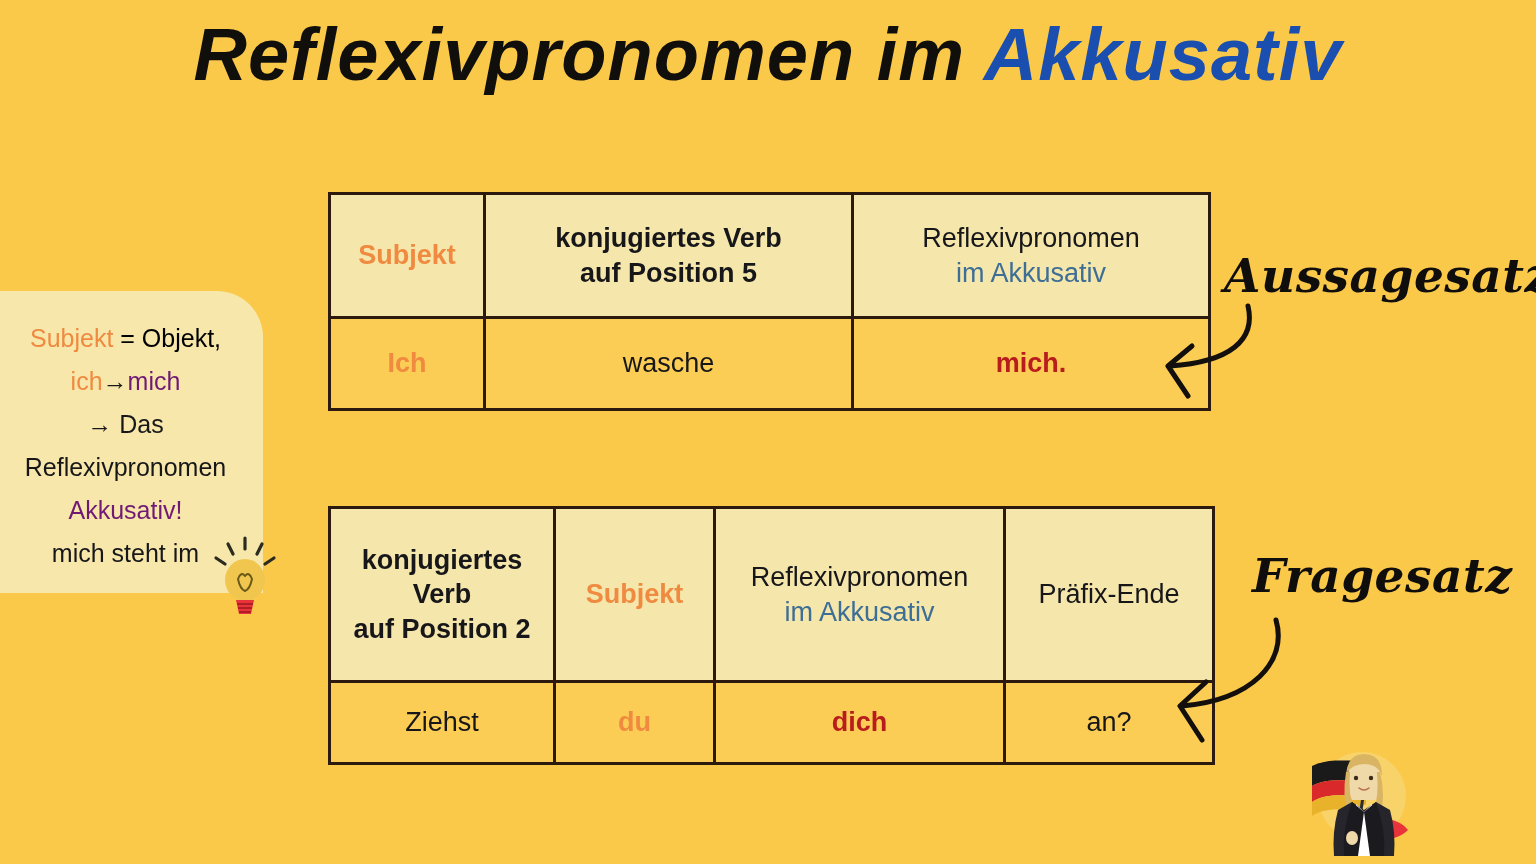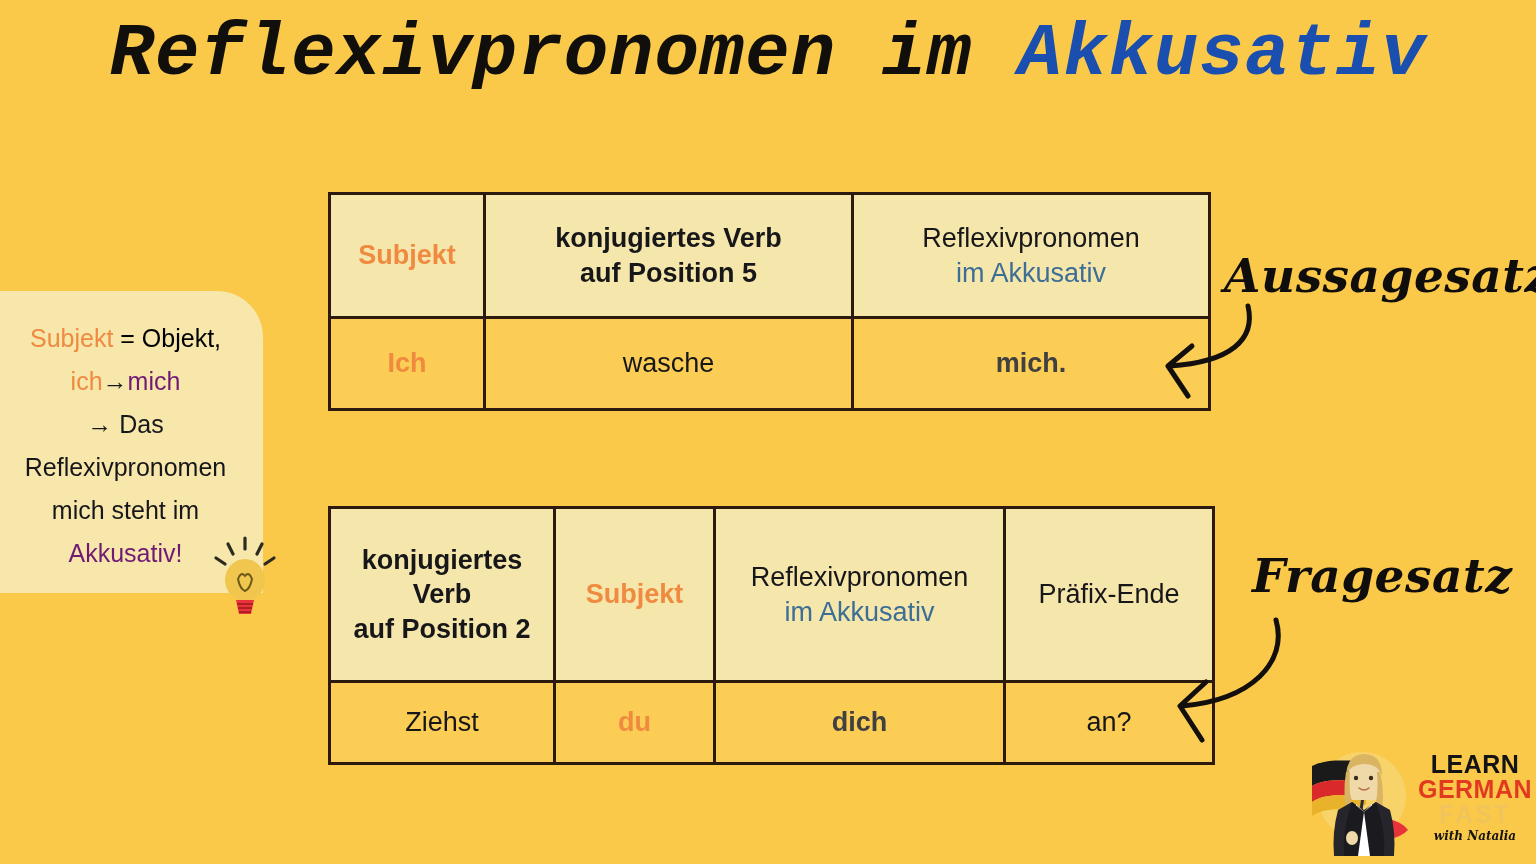--- a/index.html
+++ b/index.html
@@ -16,21 +16,21 @@
     position: relative;
   }
 
   
   #title {
     position: absolute;
     top: 14px;
     left: 0;
     width: 1536px;
     text-align: center;
-    font-family: Liberation Mono, monospace;
+    font-family: Liberation Sans, sans-serif;
     font-size: 74px;
     font-weight: bold;
     font-style: italic;
     letter-spacing: 1px;
     white-space: nowrap;
     line-height: 1.1;
   }
   #title .t-black { color: #110f0c; }
   #title .t-blue  { color: #1a4fb0; }
 
@@ -77,21 +77,21 @@
     vertical-align: middle;
     font-size: 27px;
     color: #17171a;
     padding: 6px 8px;
     line-height: 1.28;
   }
   .gtable tr.head td { background: #f5e6ab; }
   .gtable tr.body td { background: #fbcd55; }
 
   .c-orange { color: #ef8a40; font-weight: bold; }
-  .c-navy   { color: #404040; font-weight: bold; }
+  .c-navy   { color: #b91c1c; font-weight: bold; }
   .c-steel  { color: #3d6e96; font-weight: normal; }
   .c-bold   { font-weight: bold; }
   .c-plain  { font-weight: normal; }
 
   
   #table1 { left: 328px; top: 192px; width: 880px; }
   #table1 tr.head td { height: 124px; }
   #table1 tr.body td { height: 92px; }
   #table1 .col-a { width: 155px; }
   #table1 .col-b { width: 368px; margin-left: 38px; }
@@ -182,22 +182,22 @@
 
 <div id="note-box">
   <span class="nline">
     <span class="n-orange">Subjekt</span><span class="n-navy"> = Objekt,</span>
   </span>
   <span class="nline">
     <span class="n-orange">ich</span><span class="n-dark">→</span><span class="n-steel">mich</span>
   </span>
   <span class="nline n-dark">→ Das</span>
   <span class="nline n-dark">Reflexivpronomen</span>
+  <span class="nline n-steel">Akkusativ!</span>
   <span class="nline n-dark">mich steht im</span>
-  <span class="nline n-steel">Akkusativ!</span>
 </div>
 
 <svg id="bulb" viewBox="0 0 66 82">
   <g stroke="#2b2b20" stroke-width="3.2" stroke-linecap="round">
     <line x1="33" y1="2" x2="33" y2="13"></line>
     <line x1="16" y1="8" x2="21" y2="18"></line>
     <line x1="50" y1="8" x2="45" y2="18"></line>
     <line x1="4" y1="22" x2="13" y2="28"></line>
     <line x1="62" y1="22" x2="53" y2="28"></line>
   </g>
@@ -304,19 +304,13 @@
     <path d="M76 30 q6 24 0 46 l-6 -6 q5 -18 3 -40 z" fill="#d9b463"></path>
     <circle cx="52" cy="36" r="2.2" fill="#3a2b18"></circle>
     <circle cx="67" cy="36" r="2.2" fill="#3a2b18"></circle>
     <path d="M55 46 q5 4 10 0" fill="none" stroke="#b5714d" stroke-width="1.6" stroke-linecap="round"></path>
     <path d="M48 60 l12 8 l12 -8 l14 8 q6 22 4 46 l-60 0 q-2 -24 4 -46 z" fill="#25252b"></path>
     <path d="M52 62 l8 8 l8 -8 l0 52 l-16 0 z" fill="#ffffff"></path>
     <path d="M48 60 l12 10 l-6 44 l-14 0 q-2 -26 8 -54 z" fill="#1a1a1f"></path>
     <path d="M72 60 l-12 10 l6 44 l14 0 q2 -26 -8 -54 z" fill="#1a1a1f"></path>
     <ellipse cx="48" cy="96" rx="6" ry="7" fill="#f0d9a8"></ellipse>
   </svg>
-  <div id="logo-text">
-    <span class="lt-learn">LEARN</span>
-    <span class="lt-german">GERMAN</span>
-    <span class="lt-fast">FAST</span>
-    <span class="lt-with">with Natalia</span>
-  </div>
 </div>
 
 </body></html>

